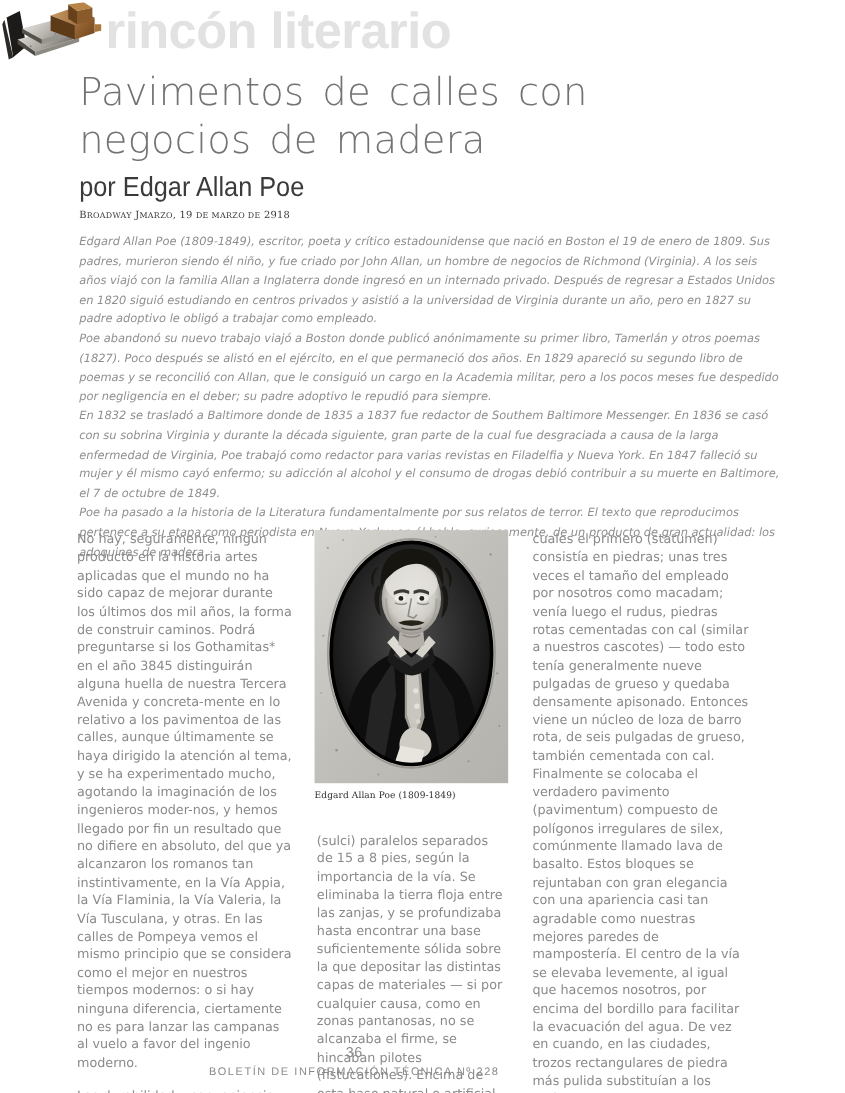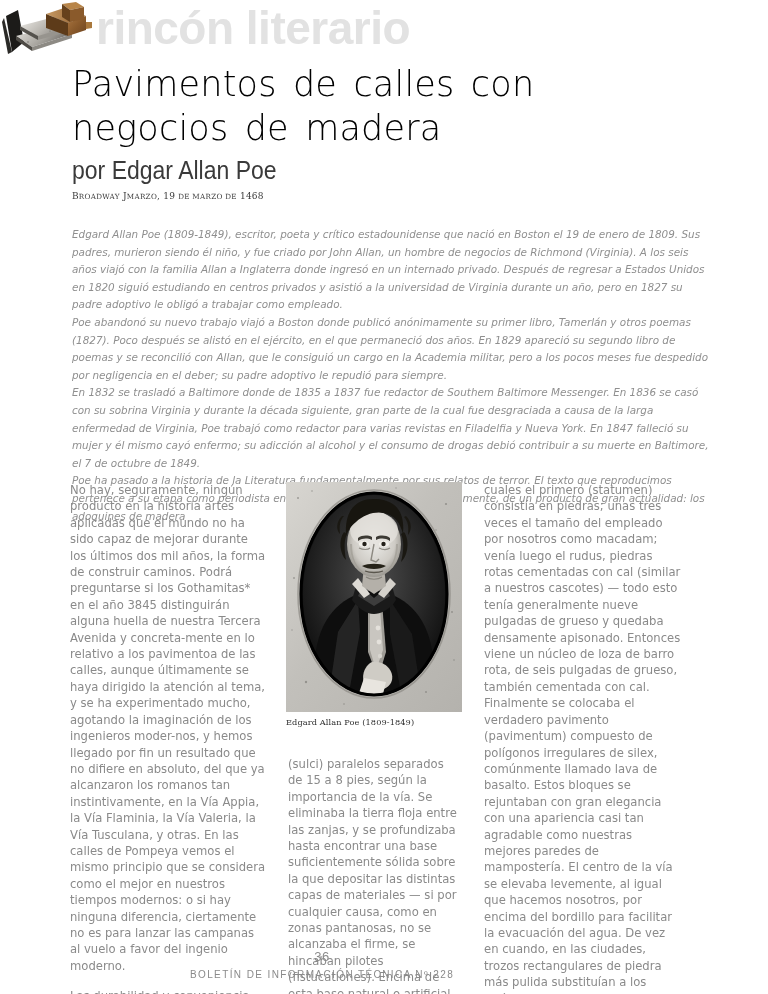--- a/index.html
+++ b/index.html
@@ -56,21 +56,21 @@
   .title-block {
     position: absolute;
     left: 72px;
     top: 62px;
     width: 640px;
   }
   .article-title {
     font-family: "DejaVu Sans", sans-serif;
     font-size: 35px;
     font-weight: 300;
-    color: #000000;
+    color: #737373;
     line-height: 44px;
     letter-spacing: 0.2px;
     margin: 0;
     word-spacing: 5px;
   }
   .article-author {
     font-family: "Liberation Sans Narrow", "Liberation Sans", sans-serif;
     font-size: 25px;
     font-weight: normal;
     color: #3a3a3a;
@@ -91,21 +91,21 @@
     letter-spacing: 0.3px;
   }
   .article-source .cap {
     font-size: 9px;
   }
 
   
   .intro {
     position: absolute;
     left: 72px;
-    top: 226px;
+    top: 212px;
     width: 640px;
     font-family: "DejaVu Sans", sans-serif;
     font-style: italic;
     font-size: 10.4px;
     line-height: 17.6px;
     color: #8f8f8f;
     text-align: left;
   }
   .intro p {
     margin: 0;
@@ -232,21 +232,21 @@
   </div>
 
   <div class="title-block">
     <h1 class="article-title">
       <span class="nowrap">Pavimentos de calles con</span><br>
       <span class="nowrap">negocios de madera</span>
     </h1>
     <div class="article-author">por Edgar Allan Poe</div>
     <div class="article-source">
       <span class="cap">B</span><span class="sc">ROADWAY</span>
-      <span class="cap">J</span><span class="sc">MARZO</span><span class="cap">, 19 </span><span class="sc">DE MARZO DE</span><span class="cap"> 1468</span>
+      <span class="cap">J</span><span class="sc">MARZO</span><span class="cap">, 19 </span><span class="sc">DE MARZO DE</span><span class="cap"> 2918</span>
     </div>
   </div>
 
   <div class="intro">
     <p>Edgard Allan Poe (1809-1849), escritor, poeta y crítico estadounidense que nació en Boston el 19 de enero de 1809. Sus padres, murieron siendo él niño, y fue criado por John Allan, un hombre de negocios de Richmond (Virginia). A los seis años viajó con la familia Allan a Inglaterra donde ingresó en un internado privado. Después de regresar a Estados Unidos en 1820 siguió estudiando en centros privados y asistió a la universidad de Virginia durante un año, pero en 1827 su padre adoptivo le obligó a trabajar como empleado.</p>
     <p>Poe abandonó su nuevo trabajo viajó a Boston donde publicó anónimamente su primer libro, Tamerlán y otros poemas (1827). Poco después se alistó en el ejército, en el que permaneció dos años. En 1829 apareció su segundo libro de poemas y se reconcilió con Allan, que le consiguió un cargo en la Academia militar, pero a los pocos meses fue despedido por negligencia en el deber; su padre adoptivo le repudió para siempre.</p>
     <p>En 1832 se trasladó a Baltimore donde de 1835 a 1837 fue redactor de Southem Baltimore Messenger. En 1836 se casó con su sobrina Virginia y durante la década siguiente, gran parte de la cual fue desgraciada a causa de la larga enfermedad de Virginia, Poe trabajó como redactor para varias revistas en Filadelfia y Nueva York. En 1847 falleció su mujer y él mismo cayó enfermo; su adicción al alcohol y el consumo de drogas debió contribuir a su muerte en Baltimore, el 7 de octubre de 1849.</p>
     <p>Poe ha pasado a la historia de la Literatura fundamentalmente por sus relatos de terror. El texto que reproducimos pertenece a su etapa como periodista en Nueva York y en él habla, curiosamente, de un producto de gran actualidad: los adoquines de madera</p>
   </div>
 

